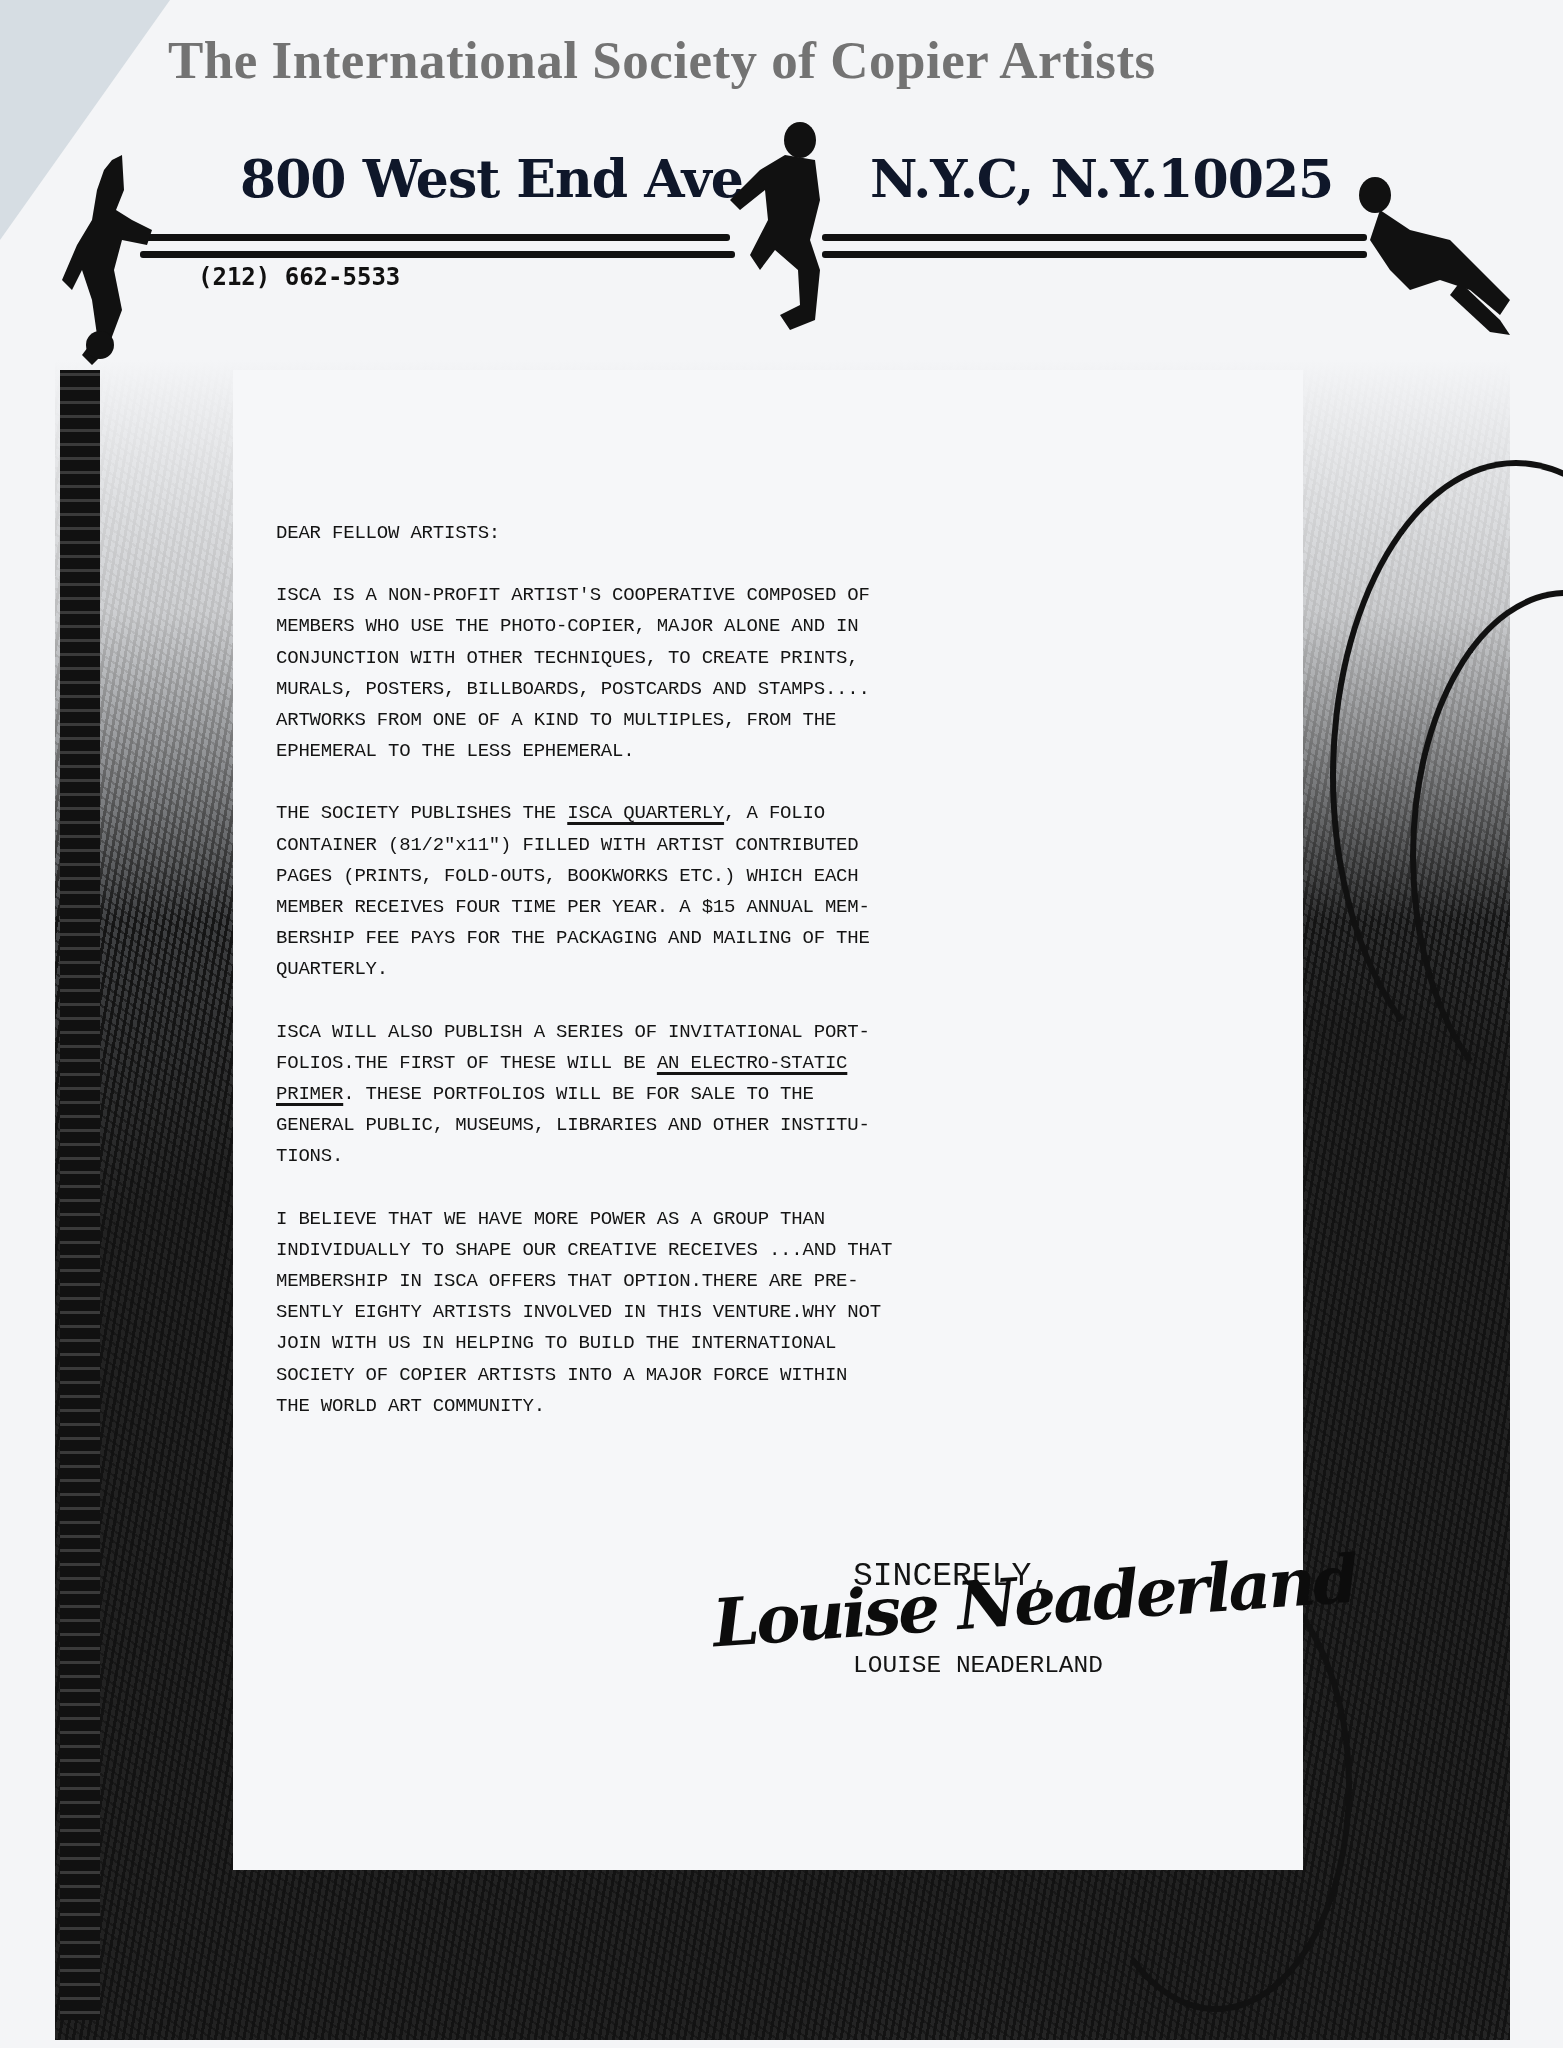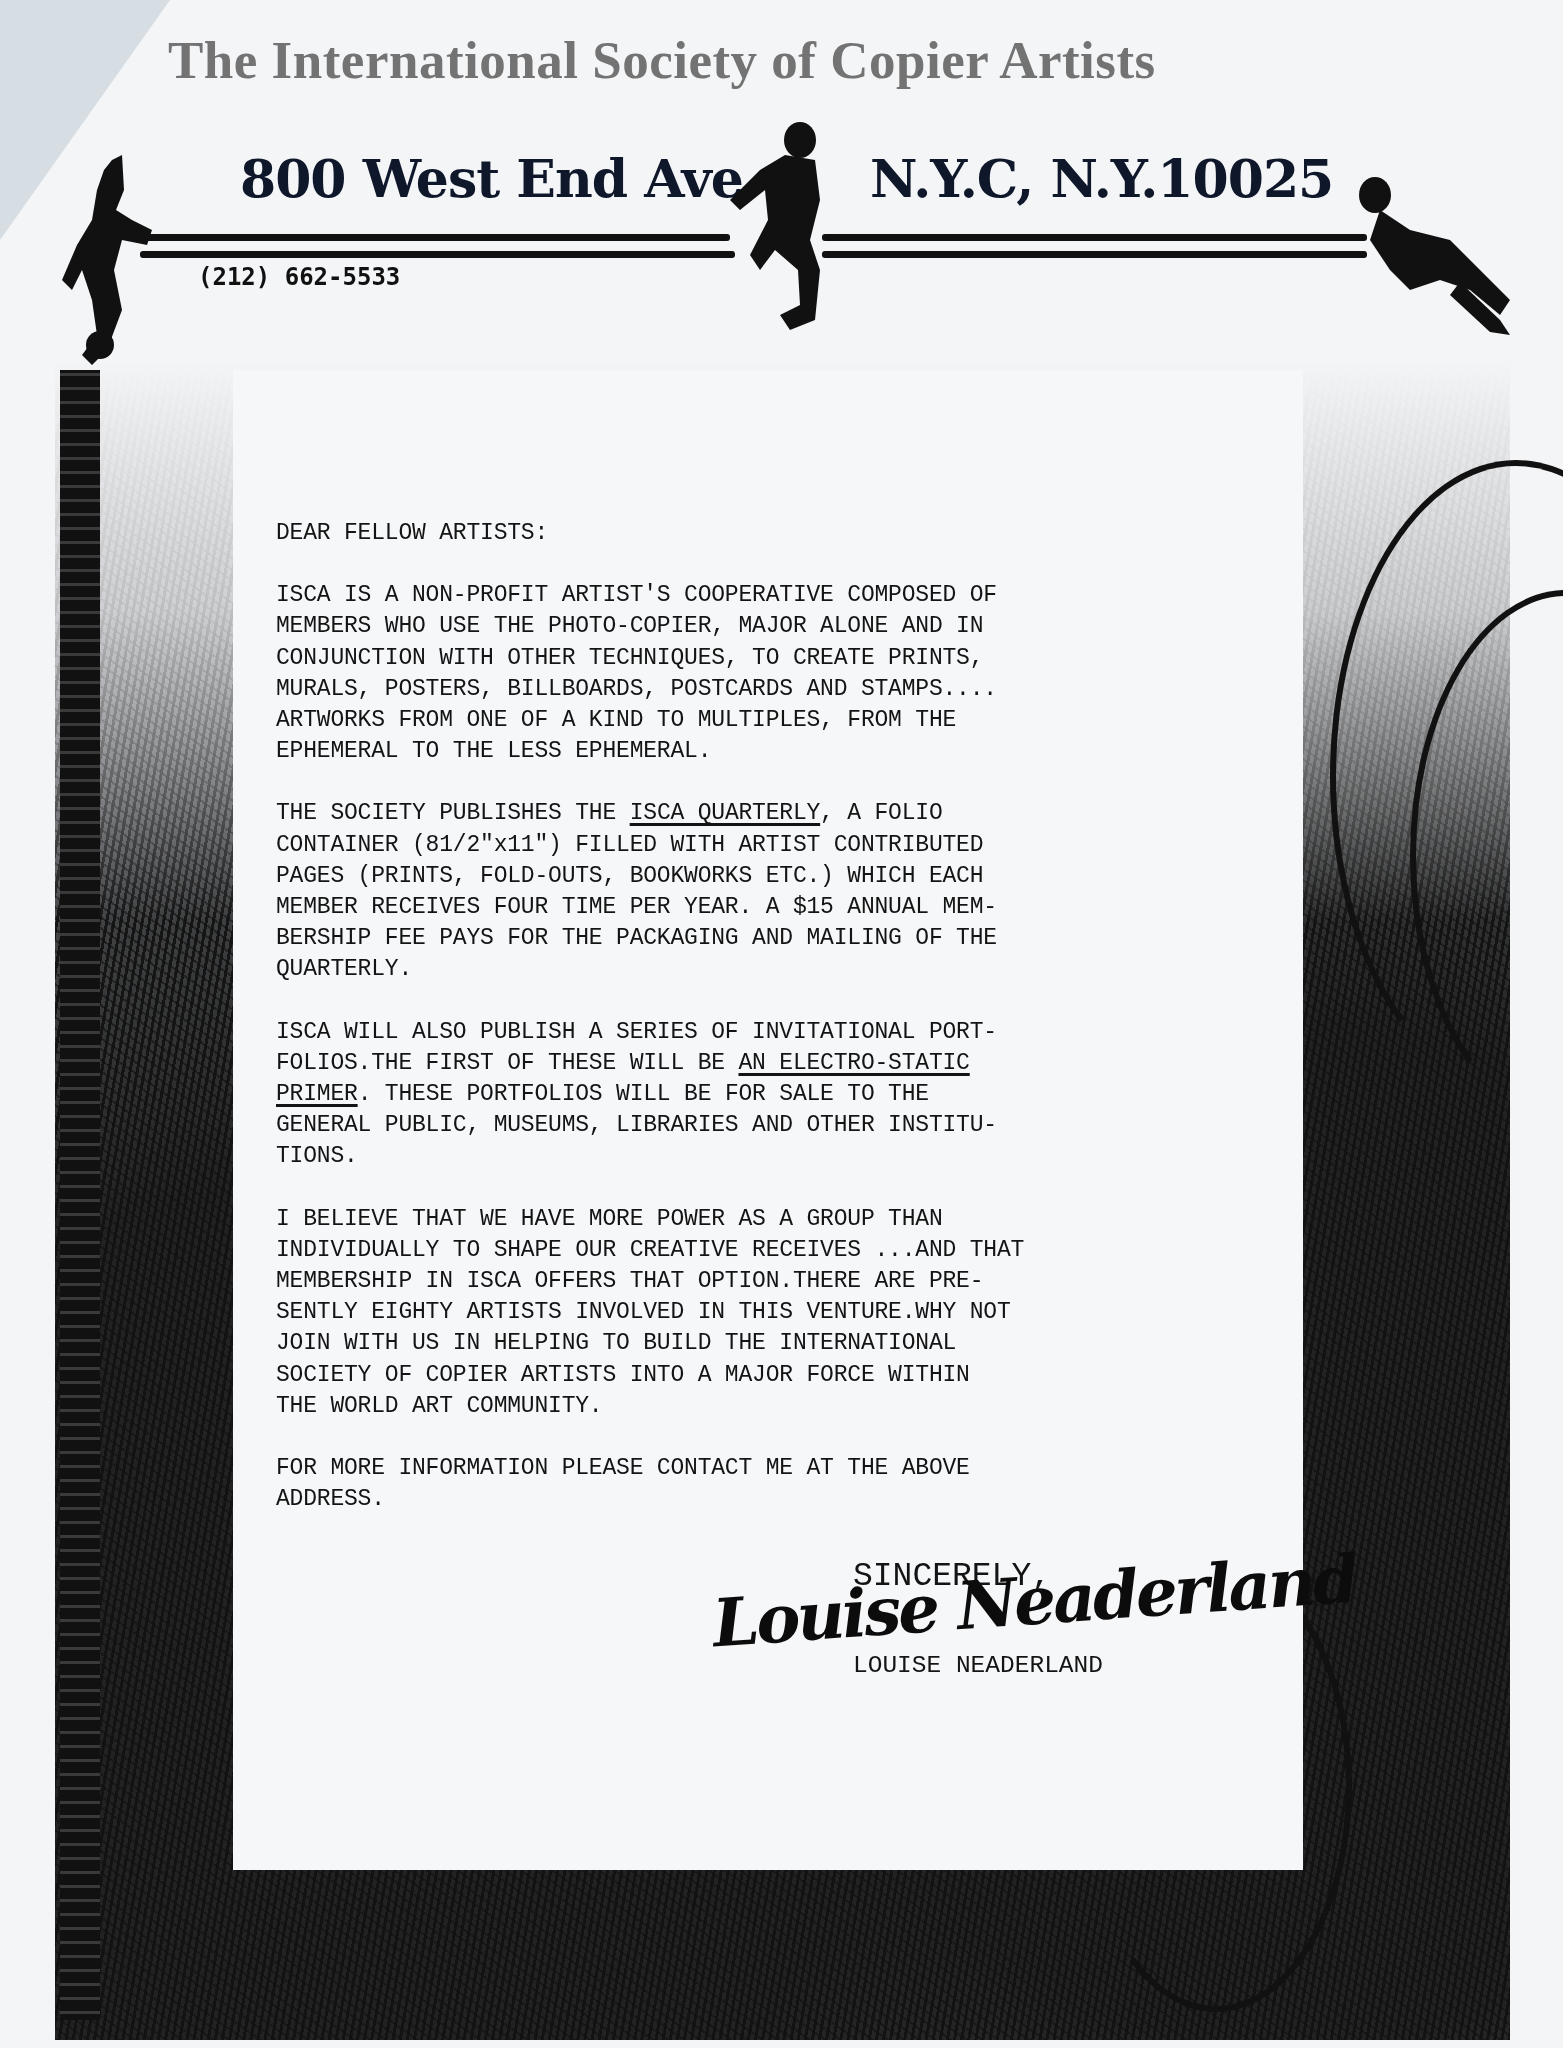--- a/index.html
+++ b/index.html
@@ -58,21 +58,21 @@
   .arc { position:absolute; border:6px solid #111; border-radius:50%; }
 
   
   .panel {
     position:absolute; left:233px; top:370px; width:1070px; height:1500px;
     background:#f6f7f9;
   }
   .letter {
     position:absolute; left:276px; top:518px; width:1030px;
     font-family:"Liberation Mono", monospace;
-    font-size:23px; line-height:31.2px; color:#141414;
+    font-size:19px; line-height:31.2px; color:#141414;
     letter-spacing:-0.2px;
   }
   .letter p { margin:0 0 31px 0; white-space:pre; }
   .u { text-decoration:underline; text-decoration-thickness:3px; text-underline-offset:4px;text-align:center; }
   .closing { position:absolute; left:853px; top:1558px;
     font-family:"Liberation Mono", monospace; font-size:33px; color:#141414; }
   .name { position:absolute; left:853px; top:1652px;
     font-family:"Liberation Mono", monospace; font-size:24.5px; color:#141414; }
   .signature {
     position:absolute; left:712px; top:1562px;
@@ -145,19 +145,17 @@
 <span>TIONS.</span></p>
 
   <p><span>I BELIEVE THAT WE HAVE MORE POWER AS A GROUP THAN</span>
 <span>INDIVIDUALLY TO SHAPE OUR CREATIVE RECEIVES ...AND THAT</span>
 <span>MEMBERSHIP IN ISCA OFFERS THAT OPTION.THERE ARE PRE-</span>
 <span>SENTLY EIGHTY ARTISTS INVOLVED IN THIS VENTURE.WHY NOT</span>
 <span>JOIN WITH US IN HELPING TO BUILD THE INTERNATIONAL</span>
 <span>SOCIETY OF COPIER ARTISTS INTO A MAJOR FORCE WITHIN</span>
 <span>THE WORLD ART COMMUNITY.</span></p>
 
-  <p><span>FOR MORE INFORMATION PLEASE CONTACT ME AT THE ABOVE</span>
-<span>ADDRESS.</span></p>
 </div>
 
 <div class="closing">SINCERELY,</div>
 <div class="signature">Louise Neaderland</div>
 <div class="name">LOUISE NEADERLAND</div>
 
 </body></html>

